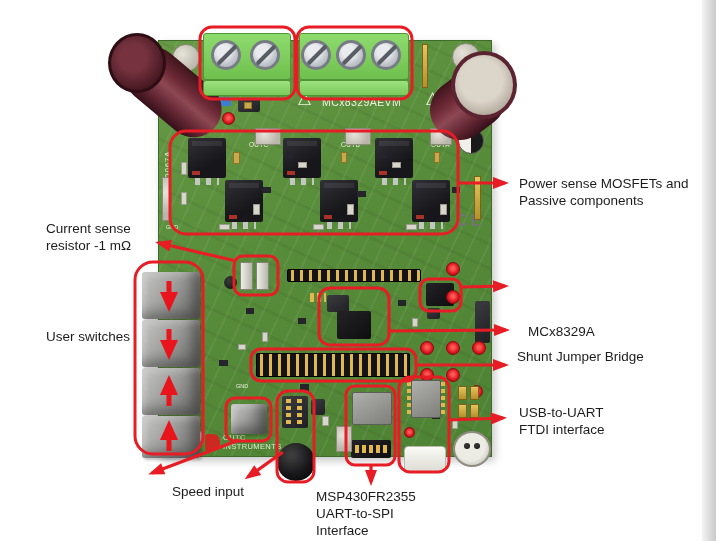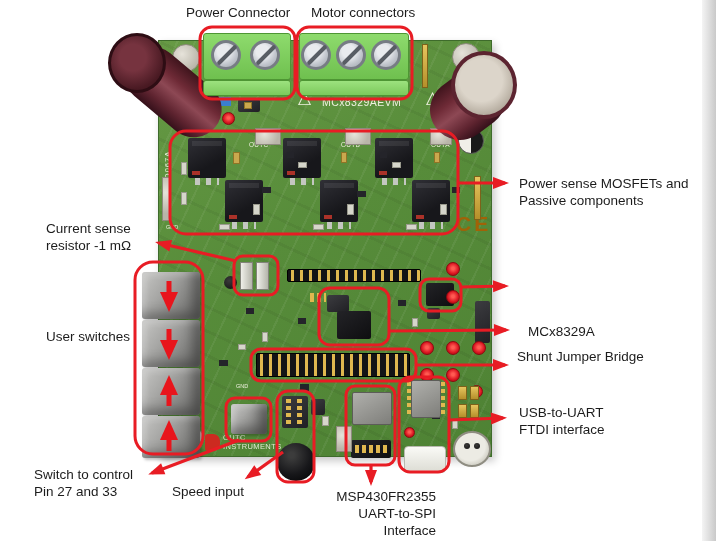--- a/index.html
+++ b/index.html
@@ -69,27 +69,27 @@
   
   .silk { position:absolute; z-index:2; color:#eef0de; }
   .silk-title { left:322px; top:96px; font-size:10.5px; letter-spacing:.4px; }
   .silk-tri { font-size:17px; line-height:17px; }
   .silk-model { left:163px; top:130px; height:56px; writing-mode:vertical-rl; transform:rotate(180deg);
     font-size:7.5px; letter-spacing:1px; }
   .silk-out { font-size:6.5px; letter-spacing:.3px; }
   .silk-gnd { font-size:5.5px; }
   .brand { font-size:7.5px; color:rgba(240,244,226,.9); letter-spacing:.4px; }
   .ti-logo { left:205px; top:434px; width:15px; height:17px; background:#cc2a20; border-radius:3px 7px 7px 3px; }
-  .ce { left:456px; top:212px; font-size:21px; font-weight:bold; letter-spacing:3px; color:#a16207; }
+  .ce { left:456px; top:212px; font-size:16px; font-weight:bold; letter-spacing:3px; color:#737373; }
 
   
   #overlay { position:absolute; left:0; top:0; z-index:6; pointer-events:none; }
   .lbl { position:absolute; z-index:7; color:#1c1c1c; font-size:13.5px; line-height:17px; white-space:nowrap; }
   .lbl span { display:block; }
-  .lbl-center { text-align:right; }
+  .lbl-center { text-align:left; }
   .right-band { position:absolute; left:702px; top:0; width:14px; height:541px; z-index:8;
     background:linear-gradient(90deg,#f4f4f4,#c9c9c9); }
 </style>
 </head>
 <body>
 
 <div id="stage">
 
   <div class="board"></div>
 
@@ -258,44 +258,38 @@
       <line x1="371" y1="465" x2="371" y2="482"></line>
     </g>
     <g stroke="#e8151c" stroke-width="5" marker-end="url(#ah2)">
       <line x1="169" y1="281" x2="169" y2="305"></line>
       <line x1="169" y1="329" x2="169" y2="353"></line>
       <line x1="169" y1="406" x2="169" y2="382"></line>
       <line x1="169" y1="451" x2="169" y2="427"></line>
     </g>
   </svg>
 
-  <div class="lbl" style="left:186px;top:4px">Power Connector</div>
-  <div class="lbl" style="left:311px;top:4px">Motor connectors</div>
   <div class="lbl" style="left:519px;top:175px">
     <span>Power sense MOSFETs and</span>
     <span>Passive components</span>
   </div>
   <div class="lbl" style="left:46px;top:220px">
     <span>Current sense</span>
     <span>resistor -1 mΩ</span>
   </div>
   <div class="lbl" style="left:46px;top:328px">User switches</div>
   <div class="lbl" style="left:519px;top:271px">
   </div>
   <div class="lbl" style="left:528px;top:323px">MCx8329A</div>
   <div class="lbl" style="left:517px;top:348px">
     <span>Shunt Jumper Bridge</span>
   </div>
   <div class="lbl" style="left:519px;top:404px">
     <span>USB-to-UART</span>
     <span>FTDI interface</span>
-  </div>
-  <div class="lbl" style="left:34px;top:466px">
-    <span>Switch to control</span>
-    <span>Pin 27 and 33</span>
   </div>
   <div class="lbl" style="left:172px;top:483px">
     <span>Speed input</span>
   </div>
   <div class="lbl lbl-center" style="left:316px;top:488px;width:120px">
     <span>MSP430FR2355</span>
     <span>UART-to-SPI</span>
     <span>Interface</span>
   </div>
 

